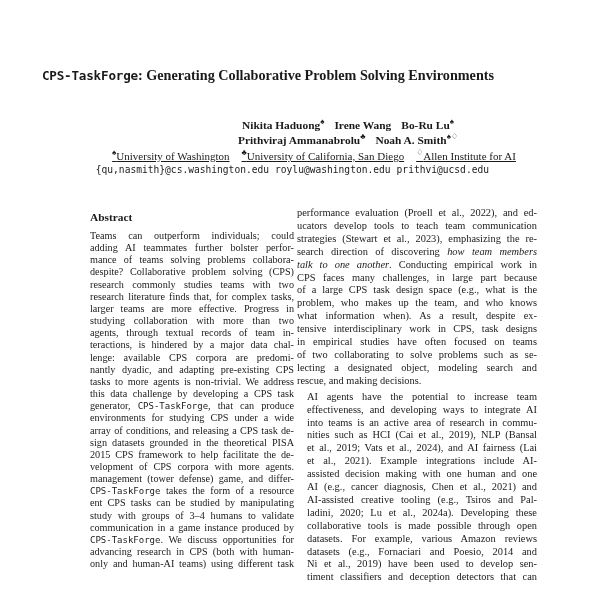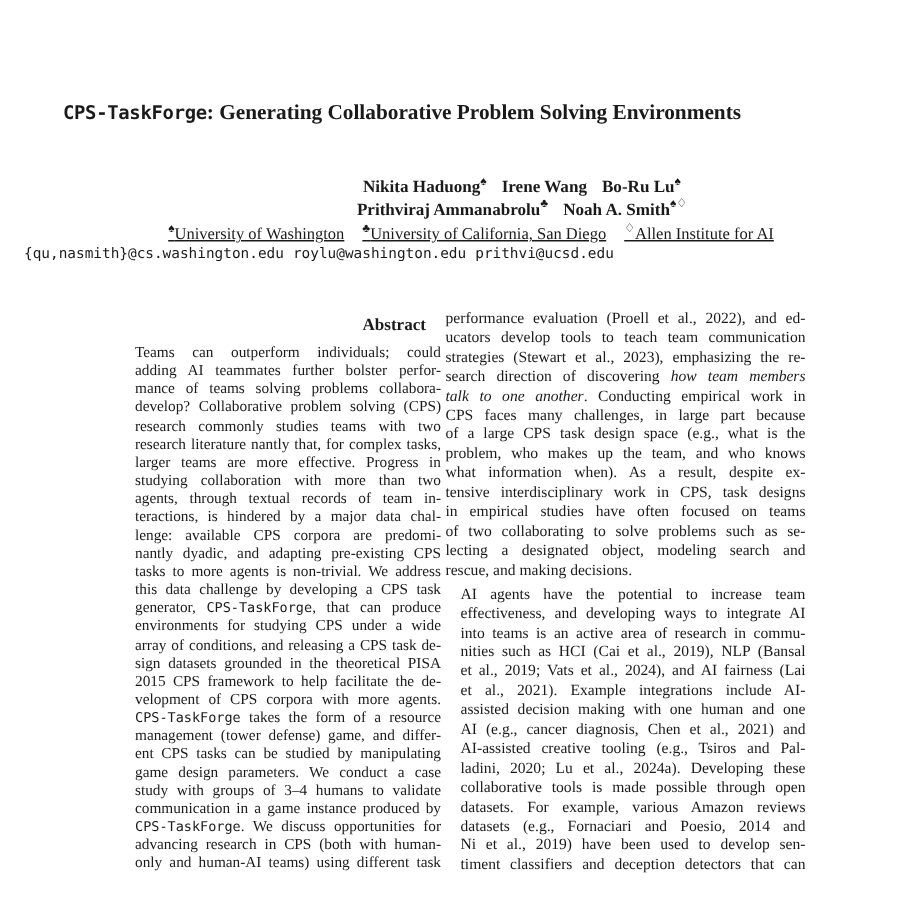--- a/index.html
+++ b/index.html
@@ -9,24 +9,24 @@
            font-weight:bold; font-size:14.2px; line-height:18px; }
   .mono { font-family:"DejaVu Sans Mono", "Liberation Mono", monospace; font-weight:normal; }
   .title .mono { font-weight:bold; font-size:12.6px; letter-spacing:-0.2px; }
   .authors { position:absolute; top:118px; left:0; width:600px; text-align:center;
              font-weight:bold; font-size:11.4px; line-height:14.5px;padding-left:48px; }
   .authors span.au { margin:0 5px; }
   .sym { font-size:8px; vertical-align:super; line-height:0; font-weight:normal; }
   .affil { position:absolute; top:149px; left:14px; width:600px; text-align:center;
            font-size:11px; line-height:14px;text-decoration:underline; }
   .affil span.af { margin:0 6px; }
-  .emails { position:absolute; top:163px; left:0; width:492px; text-align:left;
-            font-size:9.6px; line-height:14px;margin-left:13px; }
+  .emails { position:absolute; top:163px; left:0; width:492px; text-align:right;
+            font-size:9.6px; line-height:14px; }
   .emails .mono { margin:0 3px; }
-  .abs-head { position:absolute; top:211px; left:80px; width:204px; text-align:right;
+  .abs-head { position:absolute; top:211px; left:90px; width:204px; text-align:left;
               font-weight:bold; font-size:11.4px; }
   .abs-body { position:absolute; top:230px; left:90px; width:204px;
               font-size:10.2px; line-height:12.15px; text-align:justify; }
   .abs-body .mono { font-size:9px; }
   .right-col { position:absolute; top:207px; left:297px; width:240px;
                font-size:10.4px; line-height:12.9px; text-align:justify; }
   .right-col p { margin:0; }
   .right-col p.indent { text-indent:10px; margin-top:3px; }
   em { font-style:italic; }
   .line { display:block; text-align:justify; text-align-last:justify; white-space:nowrap; }
@@ -45,41 +45,40 @@
 </div>
 
 <div class="affil" id="affil"><span class="af"><span class="sym">♠</span>University of Washington</span><span class="af"><span class="sym">♣</span>University of California, San Diego</span><span class="af"><span class="sym">♢</span>Allen Institute for AI</span></div>
 <div class="emails" id="emails"><span class="mono">{qu,nasmith}@cs.washington.edu</span><span class="mono">roylu@washington.edu</span><span class="mono">prithvi@ucsd.edu</span></div>
 
 <div class="abs-head">Abstract</div>
 <div class="abs-body" id="abs-body">
     <span class="line">Teams can outperform individuals; could</span>
     <span class="line">adding AI teammates further bolster perfor-</span>
     <span class="line">mance of teams solving problems collabora-</span>
-    <span class="line">develop? Collaborative problem solving (CPS)</span>
+    <span class="line">despite? Collaborative problem solving (CPS)</span>
     <span class="line">research commonly studies teams with two</span>
-    <span class="line">research literature nantly that, for complex tasks,</span>
+    <span class="line">research literature finds that, for complex tasks,</span>
     <span class="line">larger teams are more effective. Progress in</span>
     <span class="line">studying collaboration with more than two</span>
     <span class="line">agents, through textual records of team in-</span>
     <span class="line">teractions, is hindered by a major data chal-</span>
     <span class="line">lenge: available CPS corpora are predomi-</span>
     <span class="line">nantly dyadic, and adapting pre-existing CPS</span>
     <span class="line">tasks to more agents is non-trivial. We address</span>
     <span class="line">this data challenge by developing a CPS task</span>
     <span class="line">generator, <span class="mono">CPS-TaskForge</span>, that can produce</span>
     <span class="line">environments for studying CPS under a wide</span>
     <span class="line">array of conditions, and releasing a CPS task de-</span>
     <span class="line">sign datasets grounded in the theoretical PISA</span>
     <span class="line">2015 CPS framework to help facilitate the de-</span>
     <span class="line">velopment of CPS corpora with more agents.</span>
+    <span class="line">management (tower defense) game, and differ-</span>
     <span class="line"><span class="mono">CPS-TaskForge</span> takes the form of a resource</span>
-    <span class="line">management (tower defense) game, and differ-</span>
     <span class="line">ent CPS tasks can be studied by manipulating</span>
-    <span class="line">game design parameters. We conduct a case</span>
     <span class="line">study with groups of 3–4 humans to validate</span>
     <span class="line">communication in a game instance produced by</span>
     <span class="line"><span class="mono">CPS-TaskForge</span>. We discuss opportunities for</span>
     <span class="line">advancing research in CPS (both with human-</span>
     <span class="line">only and human-AI teams) using different task</span>
   </div>
 
 <div class="right-col" id="right-col">
     <p>
       <span class="line">performance evaluation (Proell et al., 2022), and ed-</span>

